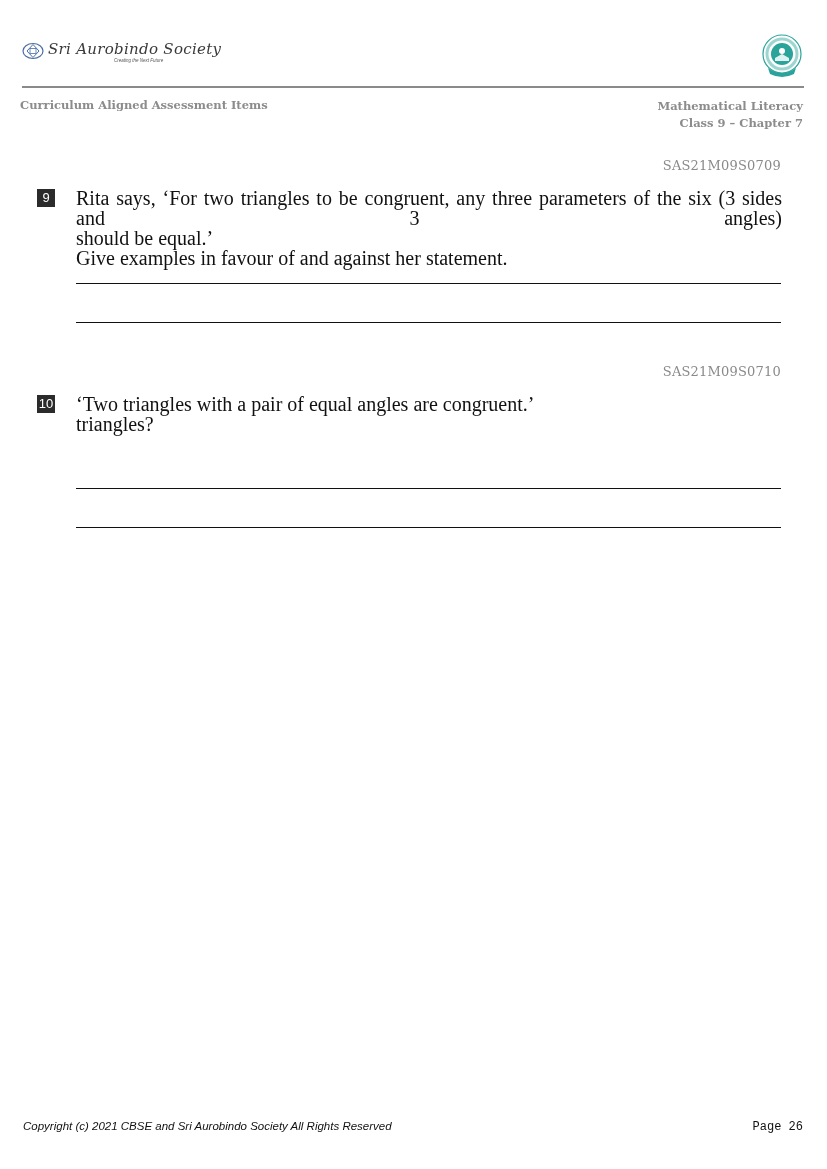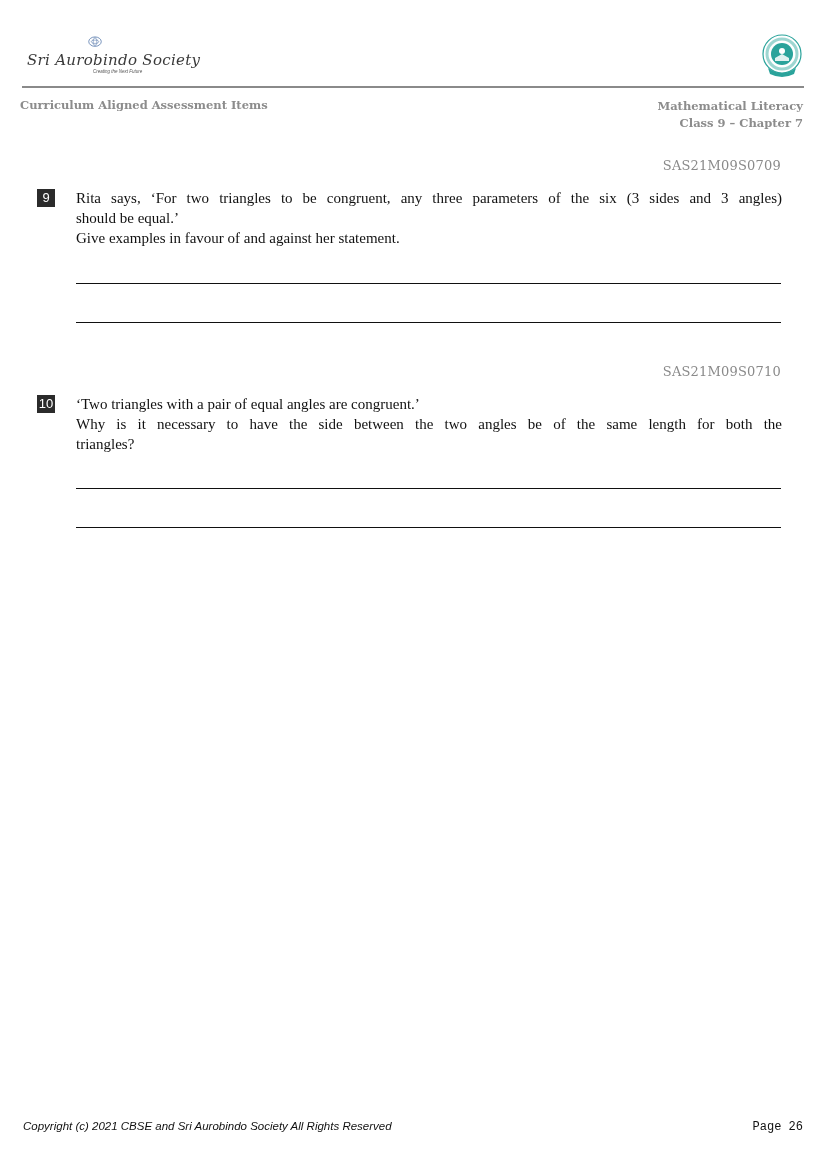--- a/index.html
+++ b/index.html
@@ -1,38 +1,38 @@
 <!DOCTYPE html>
 <html><head>
 <meta charset="utf-8">
 <style>
   html, body { margin: 0; padding: 0; background: #ffffff; }
   body { width: 827px; height: 1169px; position: relative; overflow: hidden;
          font-family: "DejaVu Serif", "Liberation Serif", serif; color: #111; }
   .abs { position: absolute; }
 
   
-  .logo-left { left: 10px; top: 36px; width: 170px; height: 30px; display: flex; align-items: center; flex-direction: column; }
+  .logo-left { left: 22px; top: 36px; width: 170px; height: 30px; display: flex; align-items: center; }
   .logo-left .emblem { width: 22px; height: 18px; }
   .logo-left .wordmark { margin-left: 4px; position: relative; height: 30px; width: 140px; }
   .logo-left .script { font-family: "DejaVu Serif", serif; font-style: italic; font-size: 15px; color: #3a3a3a; letter-spacing: 0.3px; position: absolute; left: 0; top: 4px; white-space: nowrap; }
   .logo-left .tagline { font-family: "Liberation Sans", sans-serif; font-style: italic; font-size: 4.5px; color: #555; position: absolute; left: 66px; top: 22px; white-space: nowrap; }
   .logo-right { left: 760px; top: 34px; width: 44px; height: 46px; }
 
   .header-rule { left: 22px; top: 86px; width: 782px; height: 2px; background: #8a8a8a; }
 
   .hdr-text { font-family: "DejaVu Serif", "Liberation Serif", serif; font-weight: bold; font-size: 11.5px; color: #8c8c8c; }
   .hdr-left { left: 20px; top: 98px; }
   .hdr-right { right: 24px; top: 98px; text-align: right; line-height: 17px; }
 
   
   .qid { right: 46px; font-family: "DejaVu Serif", "Liberation Serif", serif; font-size: 13px; color: #8a8a8a; letter-spacing: 0.2px; }
   .qnum { left: 37px; width: 18px; height: 18px; background: #2b2b2b; color: #fff;
           font-family: "Liberation Sans", sans-serif; font-size: 13px; line-height: 18px; text-align: center; }
-  .qtext { left: 76px; width: 706px; font-size: 15px; line-height: 20px; color: #111;
+  .qtext { left: 76px; width: 706px; font-size: 20px; line-height: 20px; color: #111;
            font-family: "Liberation Serif", "DejaVu Serif", serif; }
   .qtext p { margin: 0; text-align: justify; }
   .qtext p.j { text-align-last: justify; }
   .ans-line { left: 76px; width: 705px; height: 0; border-top: 1.3px solid #111; }
 
   
   .footer-left { left: 23px; top: 1120px; font-family: Liberation Sans, sans-serif; font-style: italic; font-size: 11.5px; color: #111; }
   .footer-right { right: 24px; top: 1120px; font-family: Liberation Mono, monospace; font-size: 12px; color: #111; }
 </style>
 </head>
@@ -76,20 +76,19 @@
   <p>should be equal.’</p>
   <p>Give examples in favour of and against her statement.</p>
 </div>
 <div class="abs ans-line" style="top:283px;"></div>
 <div class="abs ans-line" style="top:322px;"></div>
 
 <div class="abs qid" style="top:364px;">SAS21M09S0710</div>
 <div class="abs qnum" style="top:395px;">10</div>
 <div class="abs qtext" style="top:394px;">
   <p>‘Two triangles with a pair of equal angles are congruent.’</p>
-  <p class="j">Why is it necessary to have the side between the two angles be of the same length for both the</p>
   <p>triangles?</p>
 </div>
 <div class="abs ans-line" style="top:488px;"></div>
 <div class="abs ans-line" style="top:527px;"></div>
 
 <div class="abs footer-left">Copyright (c) 2021 CBSE and Sri Aurobindo Society All Rights Reserved</div>
 <div class="abs footer-right">Page 26</div>
 
 </body></html>

